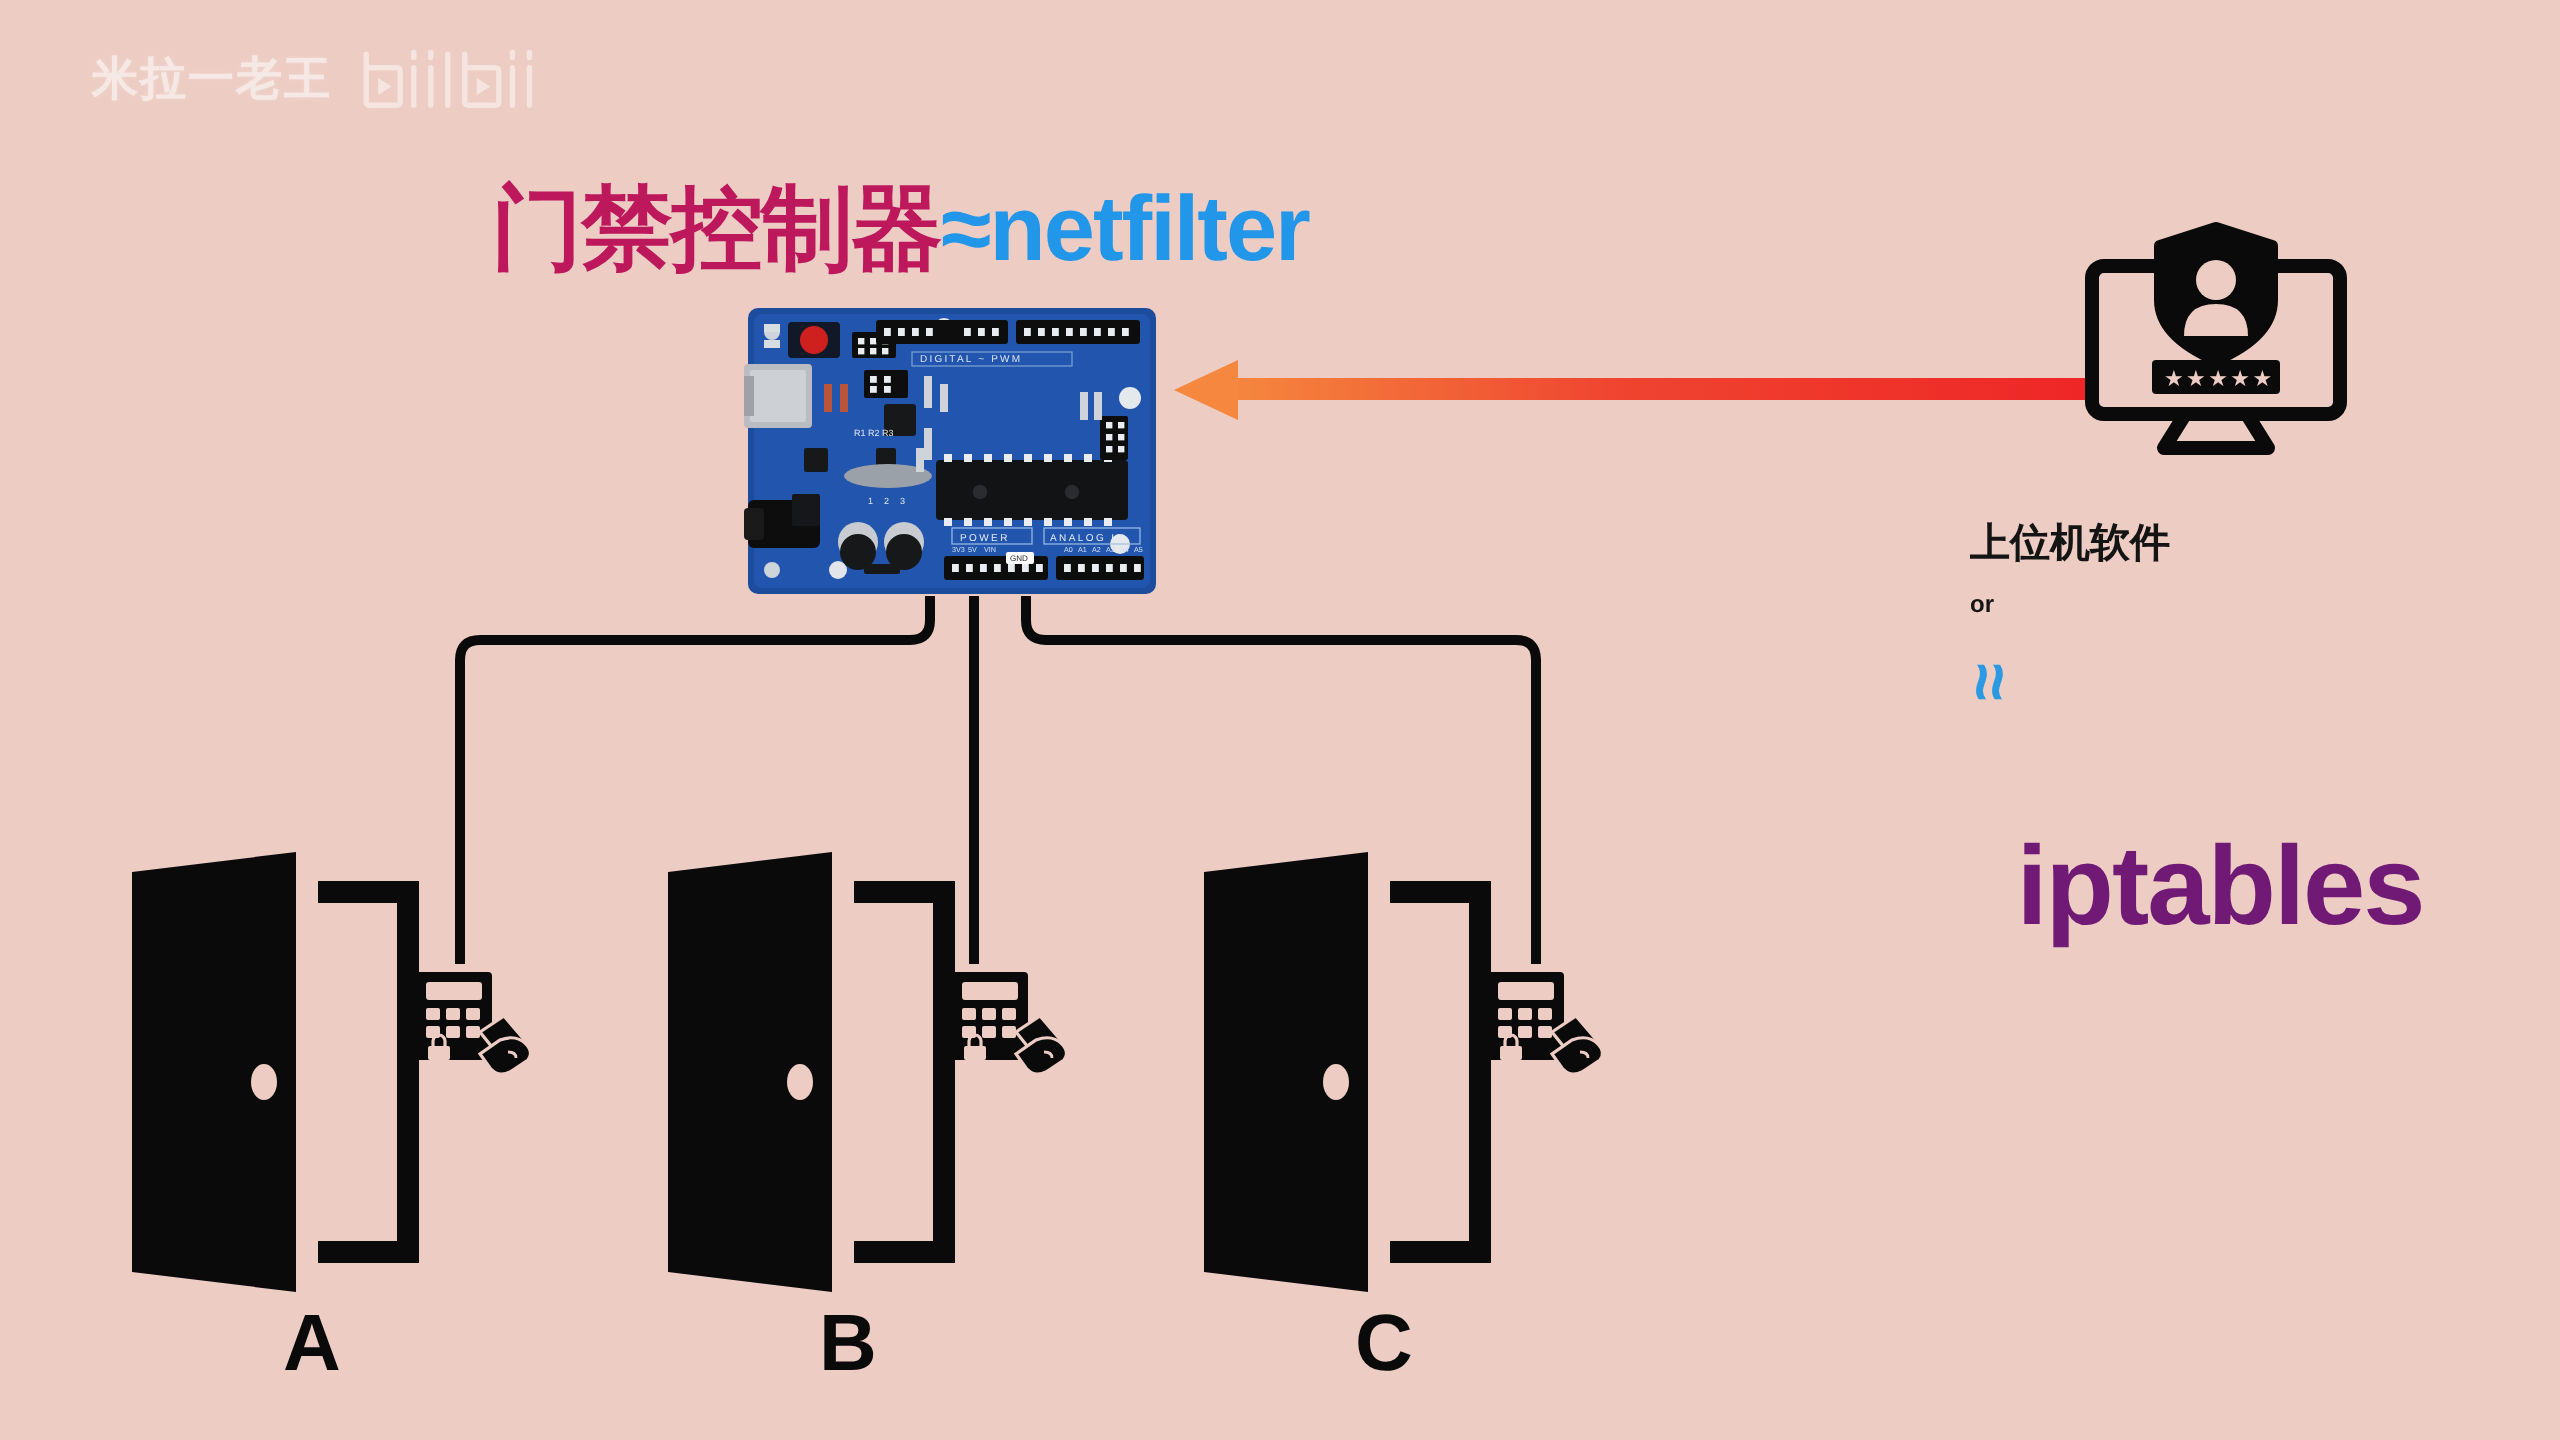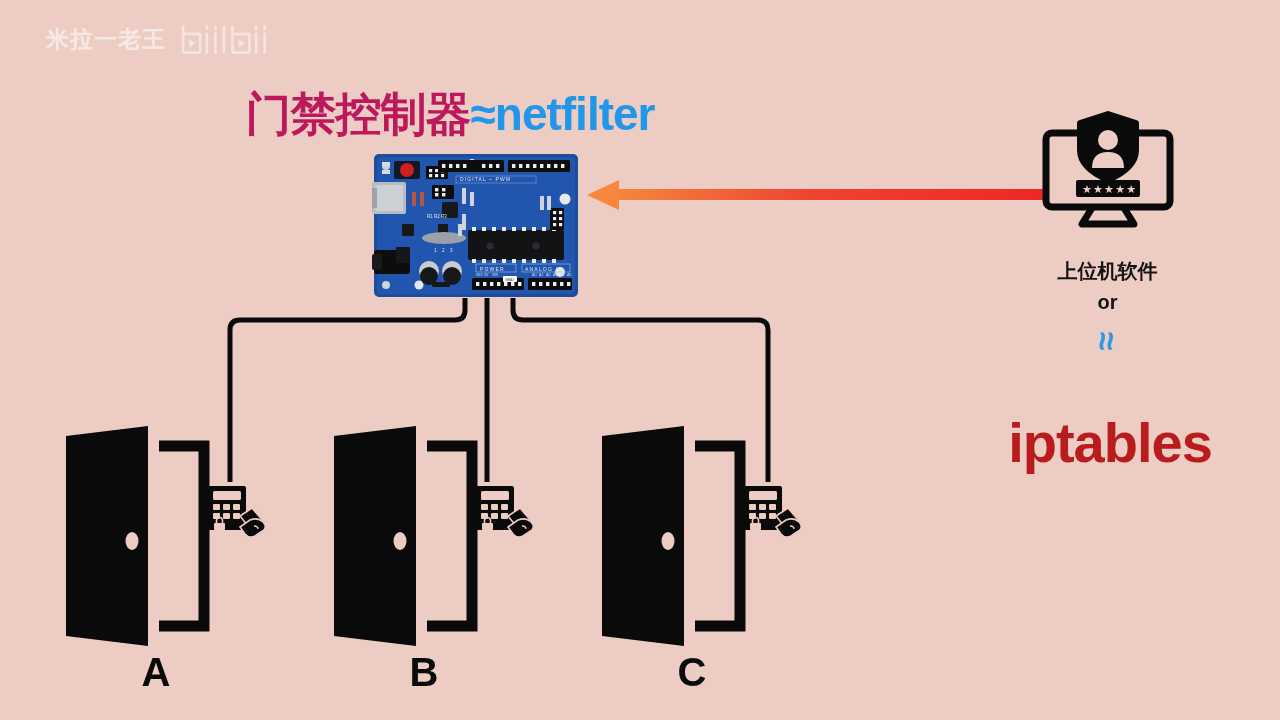--- a/index.html
+++ b/index.html
@@ -36,34 +36,34 @@
 
   
   #red-arrow{ position:absolute; left:585px; top:180px; width:460px; height:30px; }
 
   
   #monitor{ position:absolute; left:1042px; top:108px; width:132px; height:120px; }
 
   
   #right-text{
     position:absolute; left:985px; top:256px; width:245px;
-    text-align:center; color:#141414;
+    text-align:left; color:#141414;
   }
   #right-text .line{
     font-size:20px; font-weight:700; line-height:31px;
     font-family:"DejaVu Sans",sans-serif;
   }
-  #right-text .or{ font-family:"Liberation Sans",sans-serif; font-weight:700; font-size:20px; }
+  #right-text .or{ font-family:"Liberation Sans",sans-serif; font-weight:700; font-size:12px; }
   #approx-vert{
     margin-top:6px; font-size:34px; color:#2c9ae2; font-weight:700;
     line-height:34px; transform:rotate(90deg); display:inline-block;
   }
   #iptables{
     position:absolute; left:985px; top:410px; width:250px;
-    text-align:center; color:#b91c1c;
+    text-align:center; color:#701a75;
     font-size:56px; font-weight:900; letter-spacing:-1px;
     font-family:"Liberation Sans",sans-serif;
   }
 
   
   #wires{ position:absolute; left:0; top:0; width:1280px; height:720px; pointer-events:none; }
 
   
   .door-group{ position:absolute; top:424px; width:230px; height:296px; }
   #door-a{ left:62px; }

